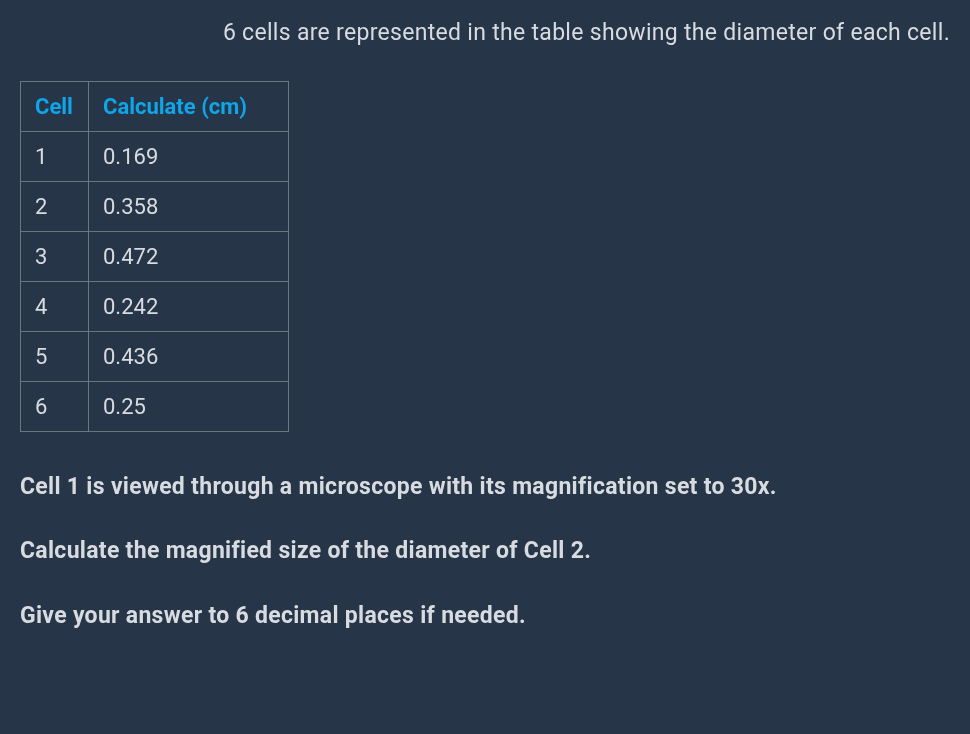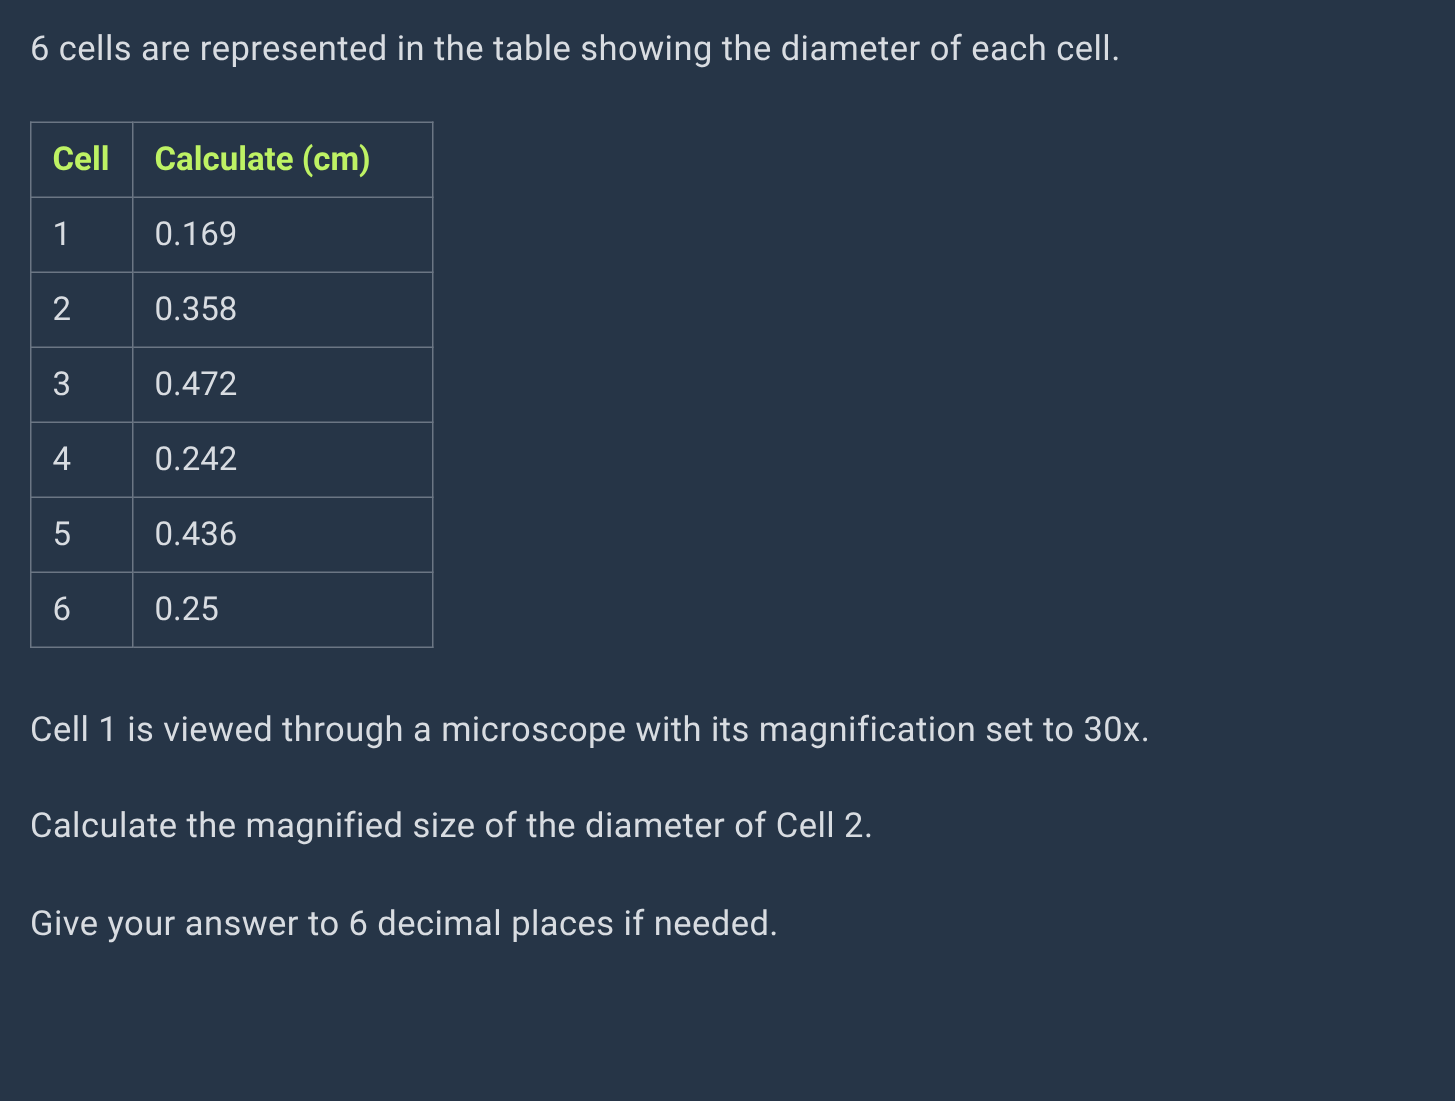--- a/index.html
+++ b/index.html
@@ -14,48 +14,49 @@
       font-size: 23px;
       line-height: 1.5;
       padding: 16px 20px;
       width: 970px;
       height: 734px;
     }
     .intro-text {
       margin-bottom: 30px;
       font-weight: 400;
       letter-spacing: 0.3px;
+      text-align: right;
     }
     table {
       border-collapse: collapse;
       margin-bottom: 38px;
     }
     th, td {
       border: 1px solid #6b7684;
       padding: 8px 14px;
       text-align: left;
       font-size: 22px;
     }
     th {
       font-weight: 700;
-      color: #bef264;
+      color: #0ea5e9;
     }
     td {
       font-weight: 400;
       color: #d8dce1;
     }
     .col-cell {
       width: 68px;
     }
     .col-diameter {
       width: 200px;
     }
     .paragraph {
       margin-bottom: 30px;
-      font-weight: 400;
+      font-weight: 700;
       letter-spacing: 0.3px;
     }
   </style>
 </head>
 <body>
 
 <p class="intro-text">6 cells are represented in the table showing the diameter of each cell.</p>
 
 <table>
   <thead>

